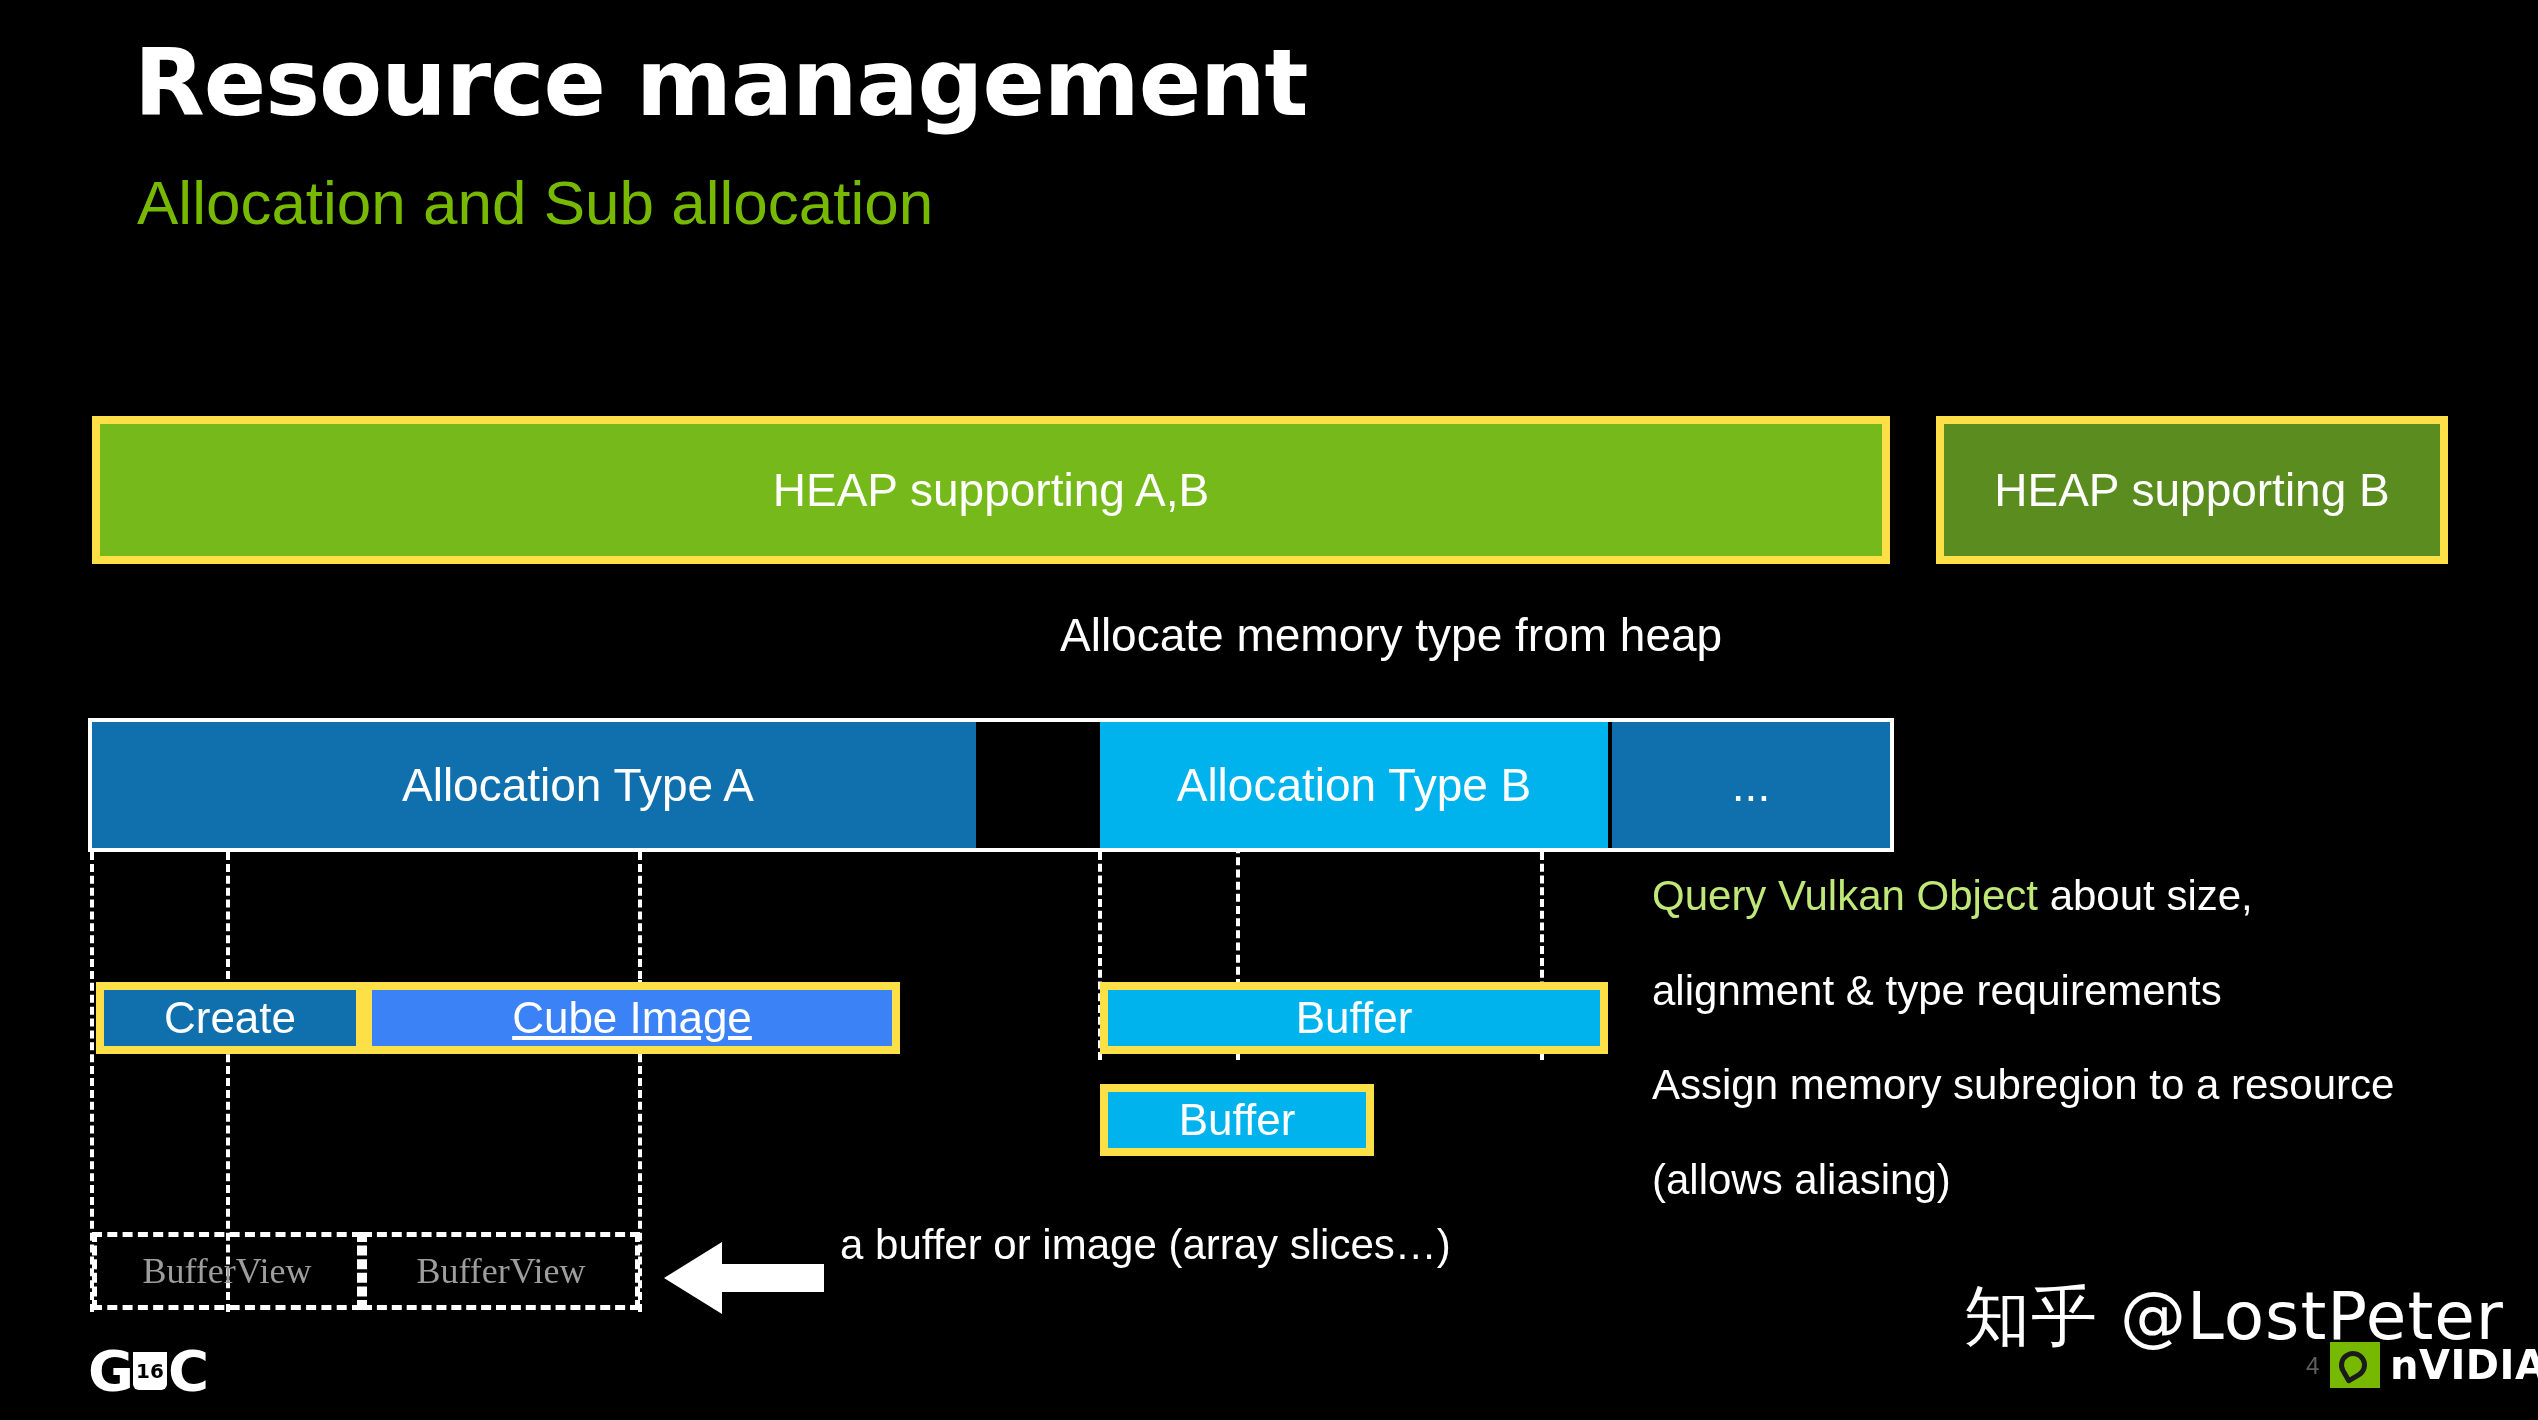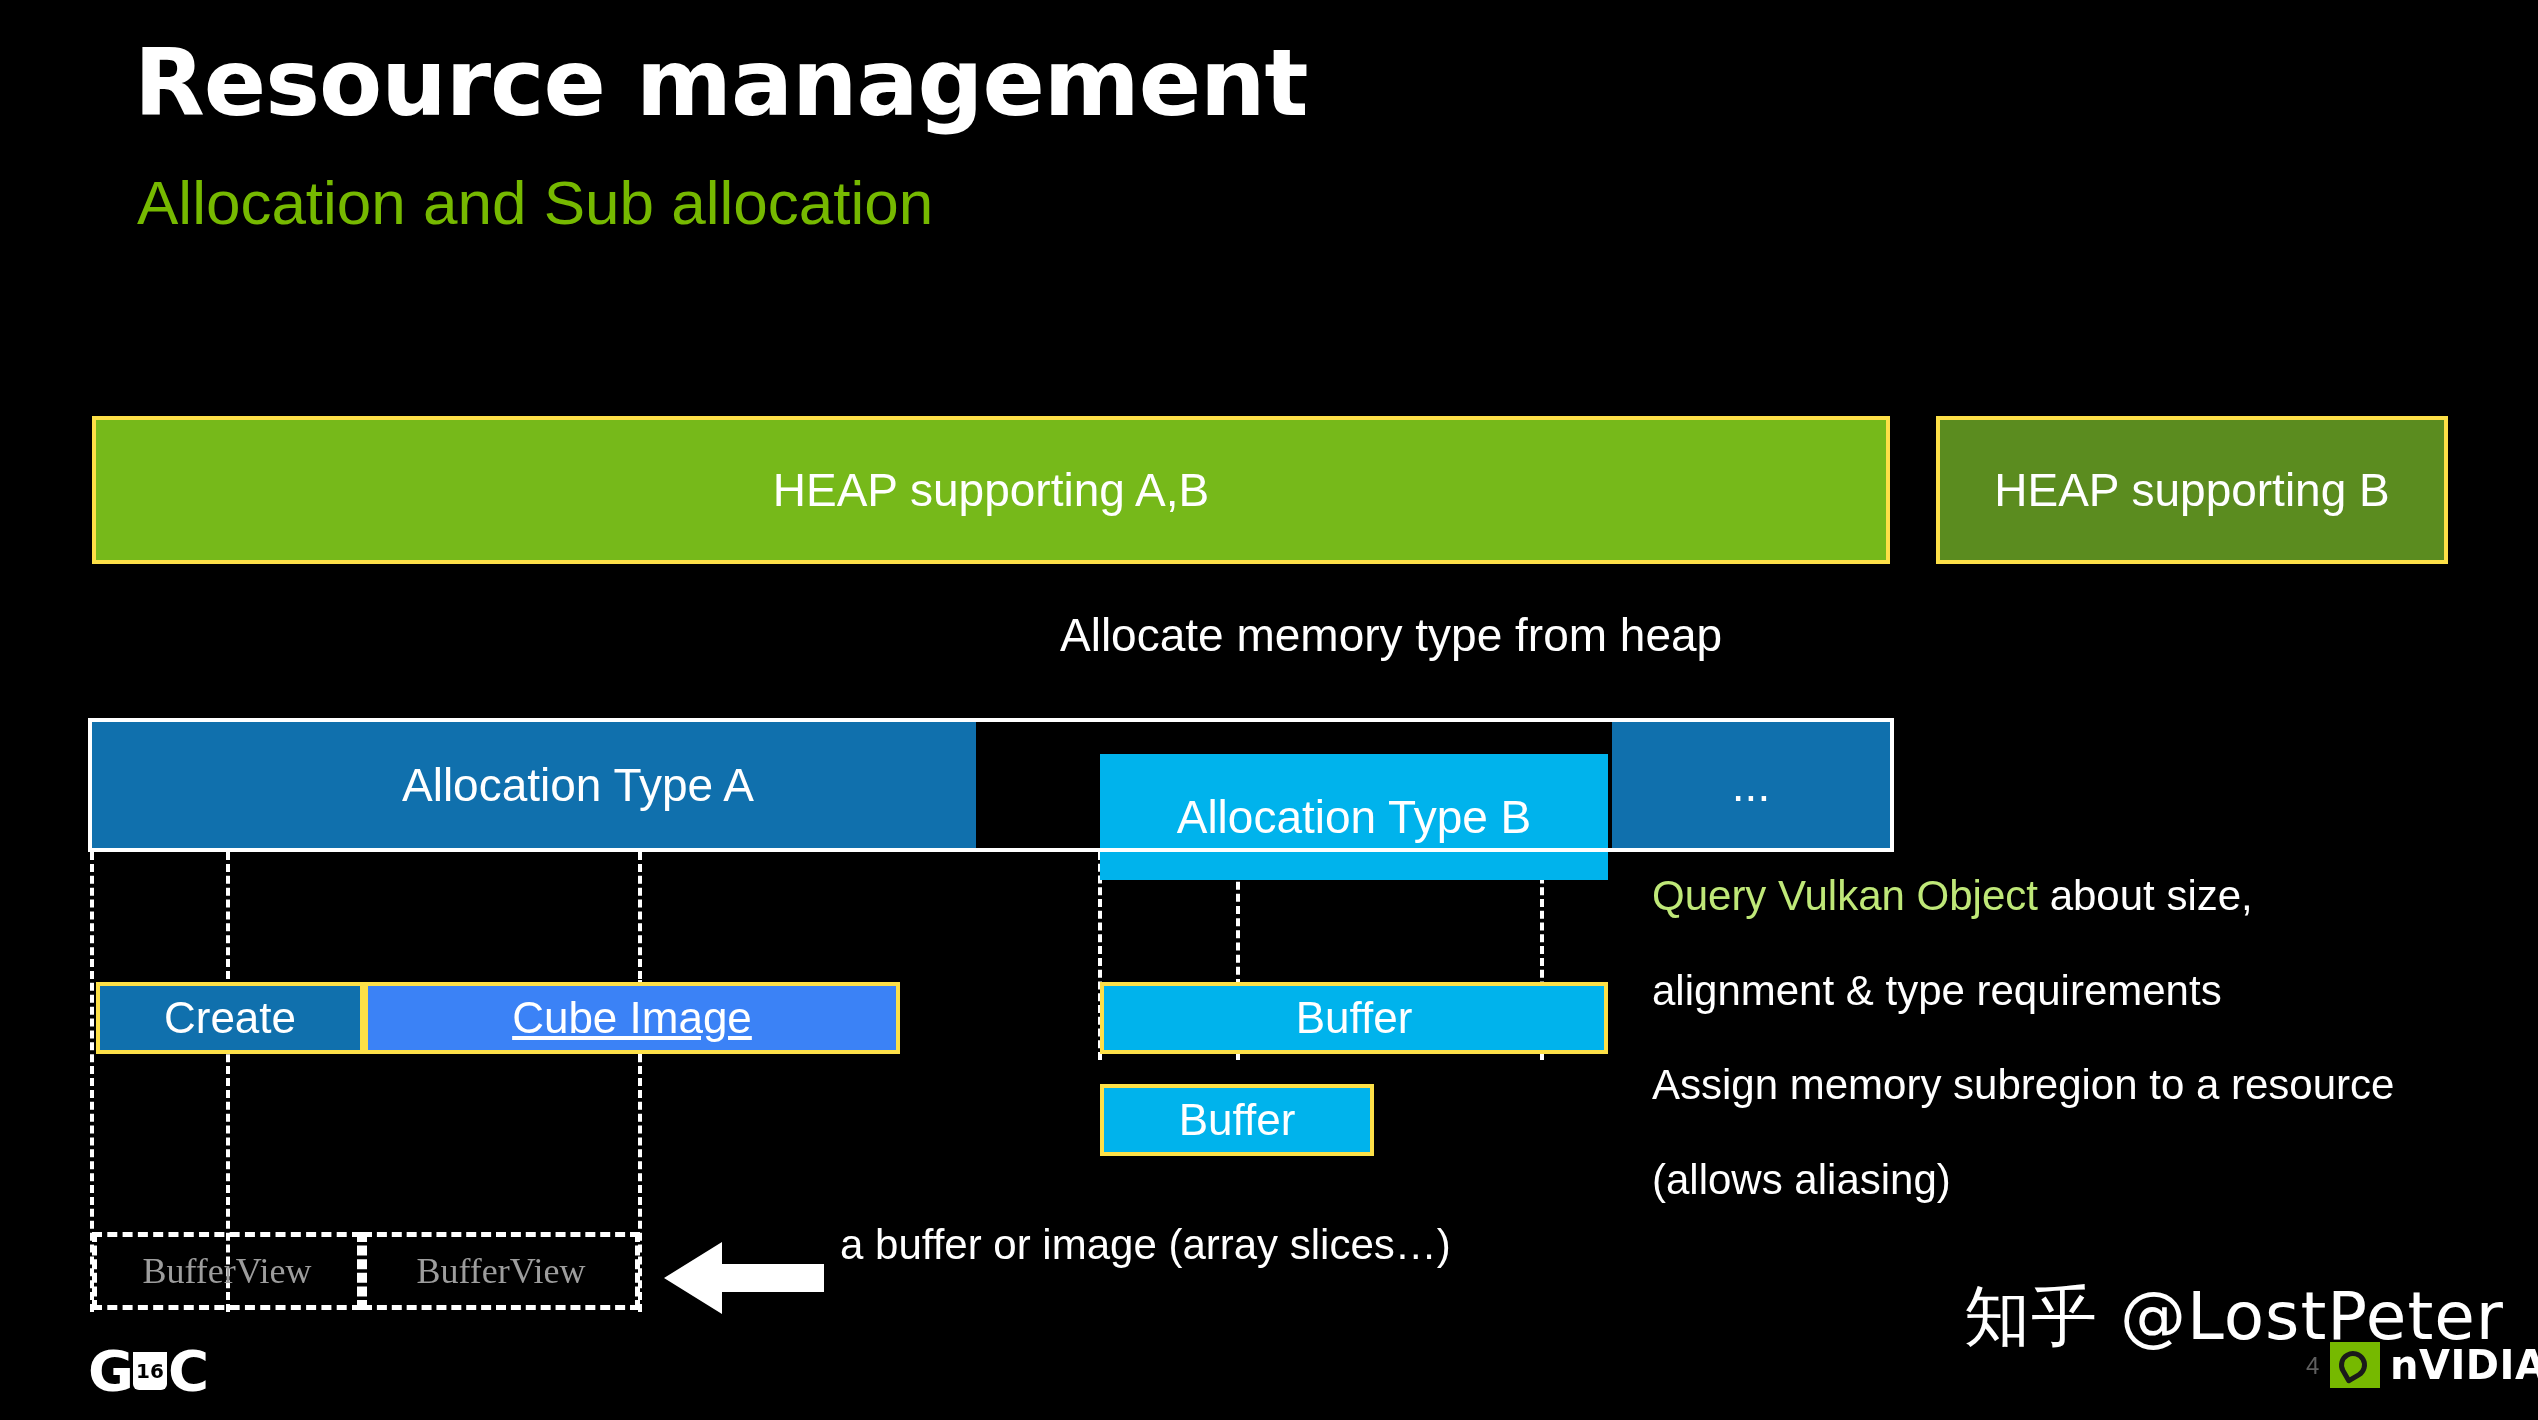--- a/index.html
+++ b/index.html
@@ -45,21 +45,21 @@
 
   
   .box {
     position: absolute;
     box-sizing: border-box;
     display: flex;
     align-items: center;
     justify-content: center;
     color: #ffffff;
     font-family: "Liberation Sans", sans-serif;
-    border: 4px solid #fde047;
+    border: 8px solid #fde047;
   }
 
   .heap-a {
     left: 92px;
     top: 416px;
     width: 1798px;
     height: 148px;
     background: #76b91a;
     font-size: 46px;
   }
@@ -85,21 +85,20 @@
     border: none;
   }
   .alloc-b {
     left: 1100px;
     top: 722px;
     width: 508px;
     height: 126px;
     background: #00b3ec;
     font-size: 46px;
     border: none;
-    margin-top: 32px;
   }
   .alloc-dots {
     left: 1612px;
     top: 722px;
     width: 278px;
     height: 126px;
     background: #1070ad;
     font-size: 46px;
     border: none;
   }

